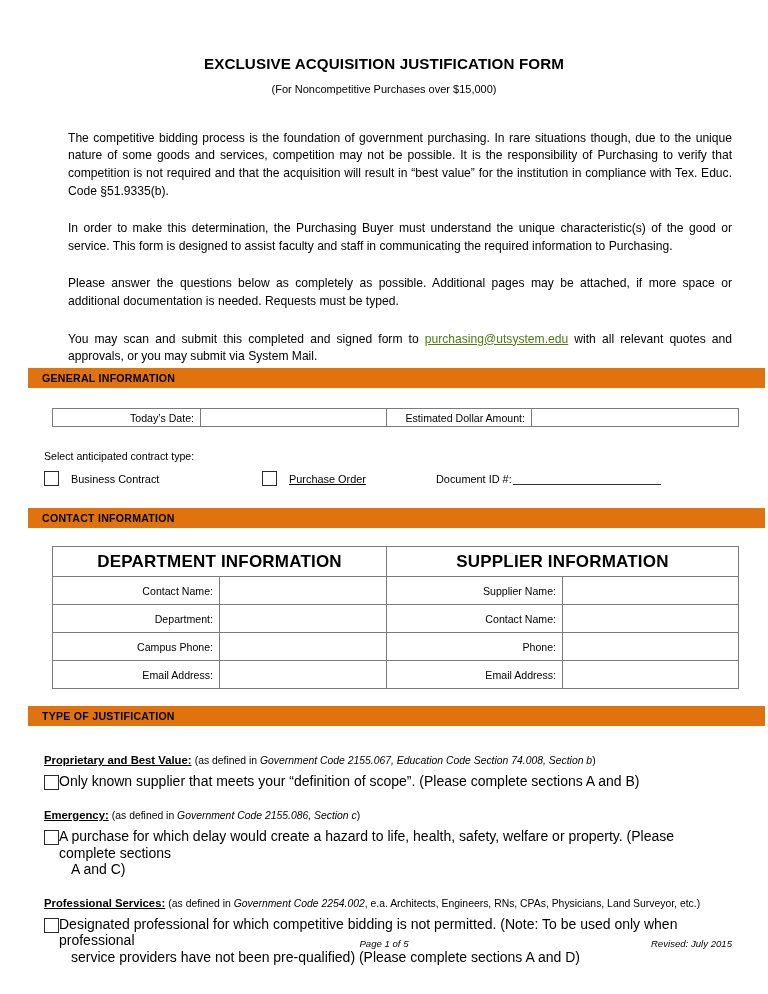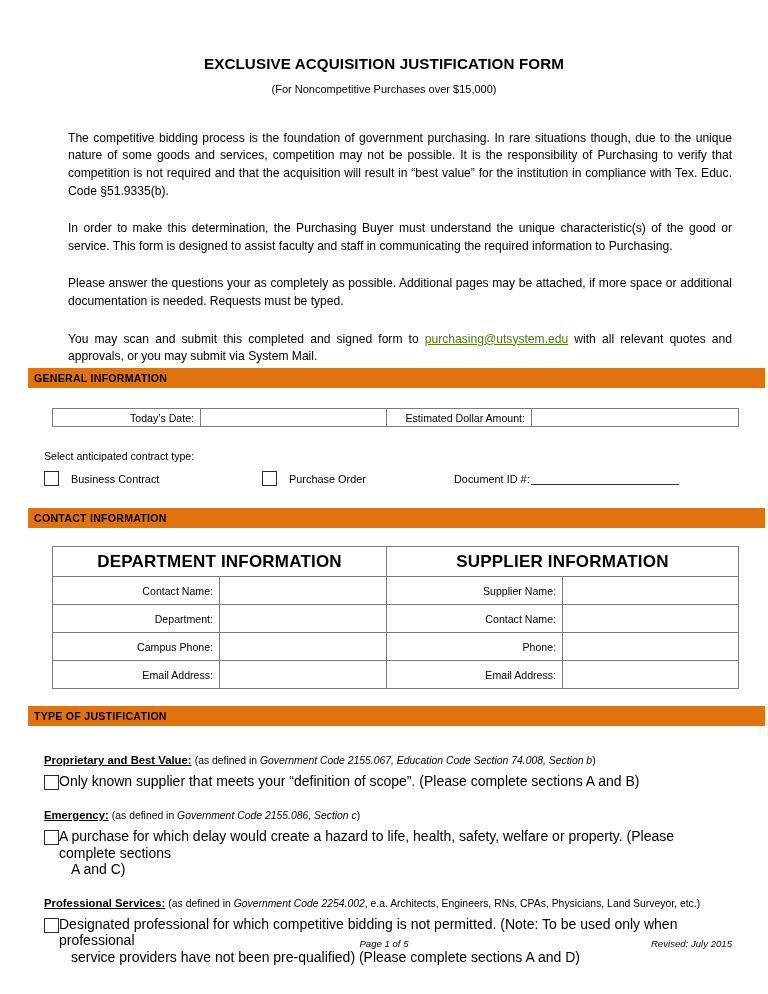--- a/index.html
+++ b/index.html
@@ -65,21 +65,21 @@
     left: 28px;
     width: 737px;
     height: 20px;
     background: #e1730e;
     color: #000000;
     font-size: 10.6px;
     font-weight: bold;
     letter-spacing: 0.25px;
     display: flex;
     align-items: center;
-    padding-left: 6px;
+    padding-left: 14px;
   }
 
   
   .abs { position: absolute; }
 
   
   table.grid {
     border-collapse: collapse;
     table-layout: fixed;
   }
@@ -198,21 +198,21 @@
 <body>
 
 <div class="page">
 
   <h1 class="doc-title">EXCLUSIVE ACQUISITION JUSTIFICATION FORM</h1>
   <div class="doc-subtitle">(For Noncompetitive Purchases over $15,000)</div>
 
   <div class="body-wrap">
     <p class="para first">The competitive bidding process is the foundation of government purchasing. In rare situations though, due to the unique nature of some goods and services, competition may not be possible.  It is the responsibility of Purchasing to verify that competition is not required and that the acquisition will result in “best value” for the institution in compliance with Tex. Educ. Code §51.9335(b).</p>
     <p class="para gap-lg">In order to make this determination, the Purchasing Buyer must understand the unique characteristic(s) of the good or service. This form is designed to assist faculty and staff in communicating the required information to Purchasing.</p>
-    <p class="para gap-lg">Please answer the questions your as completely as possible. Additional pages may be attached, if more space or additional documentation is needed. Requests must be typed.</p>
+    <p class="para gap-lg">Please answer the questions below as completely as possible. Additional pages may be attached, if more space or additional documentation is needed. Requests must be typed.</p>
     <p class="para gap-lg"><span>You may scan and submit this completed and signed form to </span><a class="email-link" href="#">purchasing@utsystem.edu</a><span> with all relevant quotes and approvals, or you may submit via System Mail.</span></p>
   </div>
 
   <div class="section-bar" style="top:368px;">GENERAL INFORMATION</div>
 
   <table class="grid abs" id="general-table">
     <tbody>
         <tr>
       <td class="lbl" style="width:148px;">Today’s Date:</td>
       <td class="fld" style="width:186px;"></td>
@@ -222,21 +222,21 @@
   </tbody>
     </table>
 
   <div class="abs contract-type-label">Select anticipated contract type:</div>
 
   <div class="abs cb-row">
     <div class="cb-item" style="width:218px;">
       <span class="checkbox"></span>
       <span class="cb-text">Business Contract</span>
     </div>
-    <div class="cb-item" style="width:192px;">
+    <div class="cb-item" style="width:174px;text-decoration:underline;">
       <span class="checkbox"></span>
       <span class="cb-text">Purchase Order</span>
     </div>
     <div class="doc-id">
       <span>Document ID #:</span><span class="rule"></span>
     </div>
   </div>
 
   <div class="section-bar" style="top:508px;">CONTACT INFORMATION</div>
 

